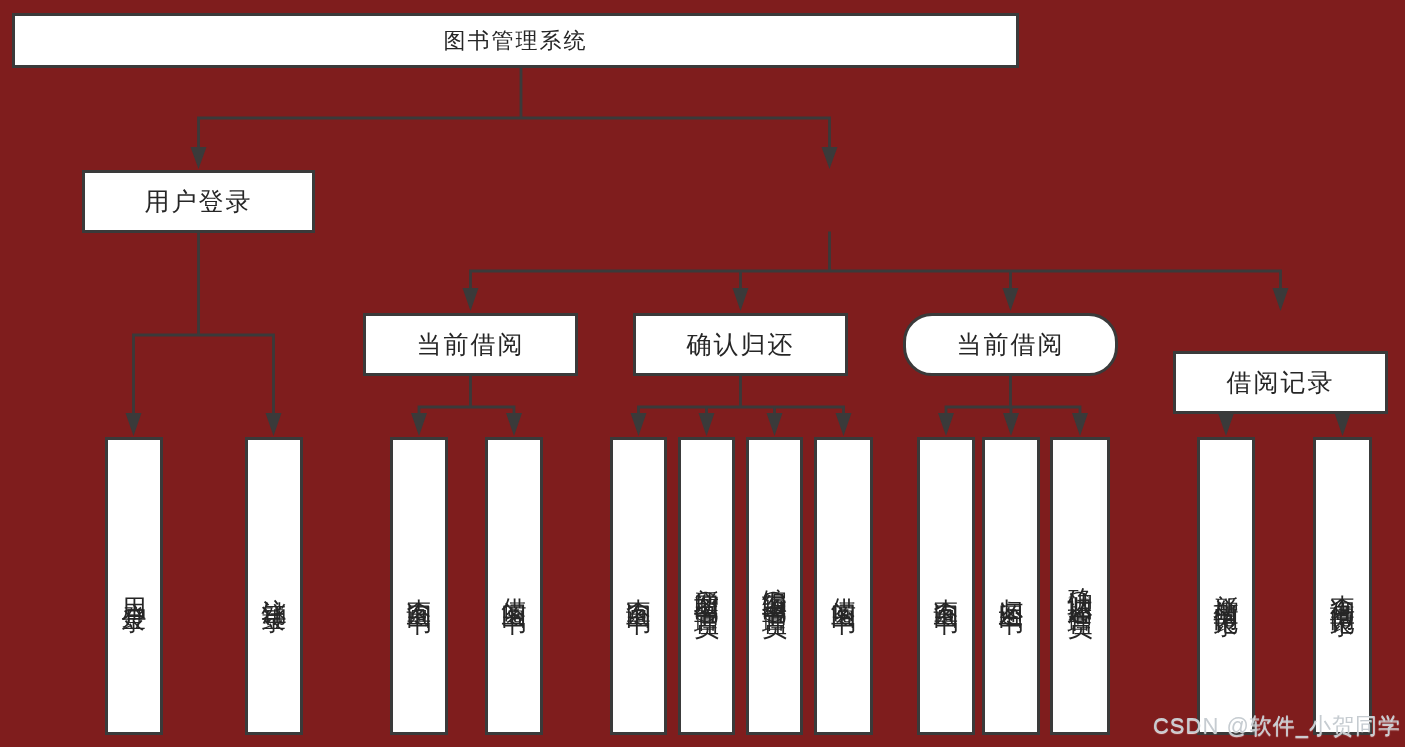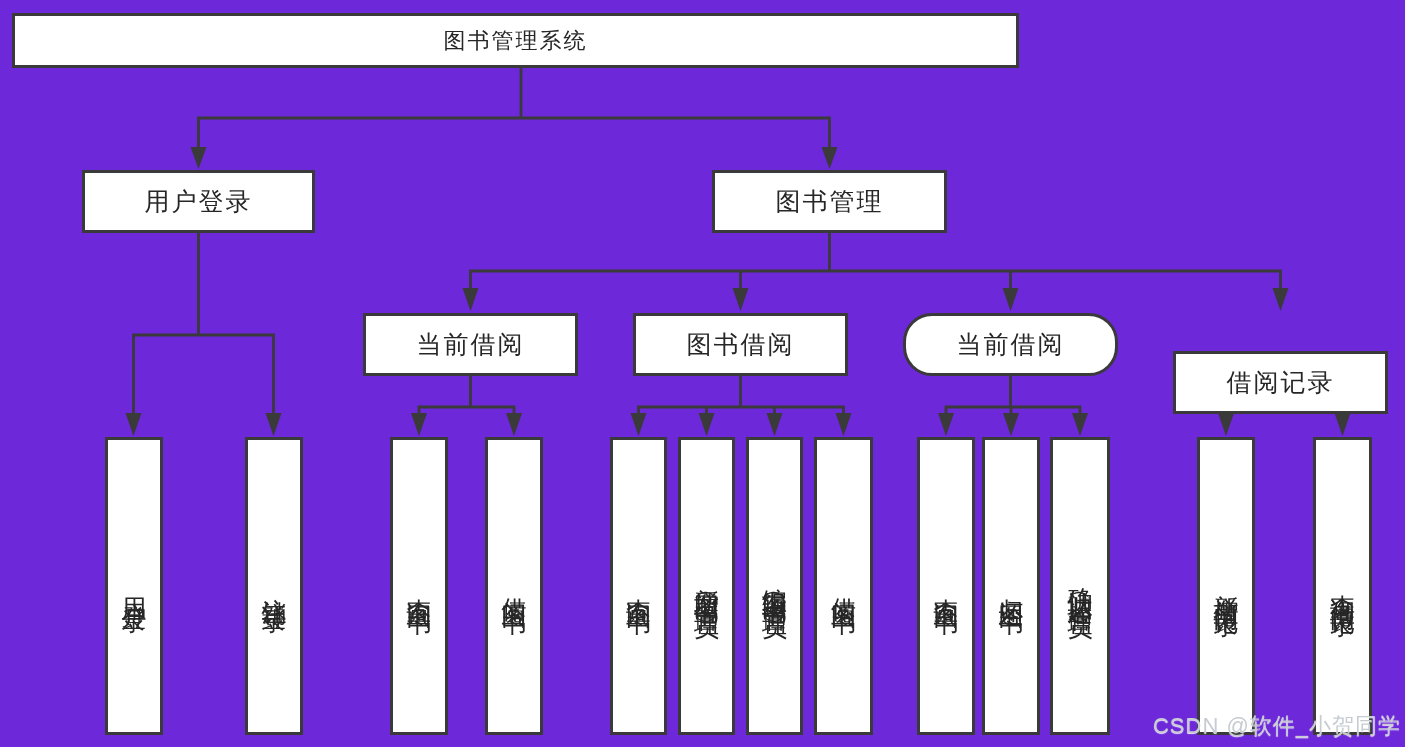--- a/index.html
+++ b/index.html
@@ -1,20 +1,20 @@
 <!DOCTYPE html>
 <html><head>
 <meta charset="utf-8">
 <style>
   html, body { margin: 0; padding: 0; background: #ffffff; }
   .canvas {
     position: relative;
     width: 1405px;
     height: 747px;
-    background: #6d28d9;
+    background: #7f1d1d;
     font-family: "Liberation Sans", "DejaVu Sans", sans-serif;
     overflow: hidden;
   }
   .wires {
     position: absolute;
     left: 0; top: 0;
     width: 1405px; height: 747px;
   }
   .box {
     position: absolute;
@@ -105,24 +105,23 @@
       <polygon points="1003,413 1019,413 1011,436"></polygon>
       <polygon points="1072,413 1088,413 1080,436"></polygon>
       <polygon points="1218,413 1234,413 1226,436"></polygon>
       <polygon points="1334.5,413 1350.5,413 1342.5,436"></polygon>
     </g>
   </svg>
 
   <div class="box h-title" id="b-root">图书管理系统</div>
 
   <div class="box h" id="b-login">用户登录</div>
-  <div class="box h" id="b-mgmt">图书管理</div>
 
   <div class="box h" id="b-recommend">当前借阅</div>
-  <div class="box h" id="b-borrow">图书借阅</div>
+  <div class="box h" id="b-borrow">确认归还</div>
   <div class="box h" id="b-current">当前借阅</div>
   <div class="box h" id="b-records">借阅记录</div>
 
   <div class="box v leaf" id="l-user-login">用户登录</div>
   <div class="box v leaf" id="l-logout">注销登录</div>
 
   <div class="box v leaf" id="l-rec-query">查询图书</div>
   <div class="box v leaf" id="l-rec-borrow">借阅图书</div>
 
   <div class="box v leaf" id="l-bor-query">查询图书</div>

